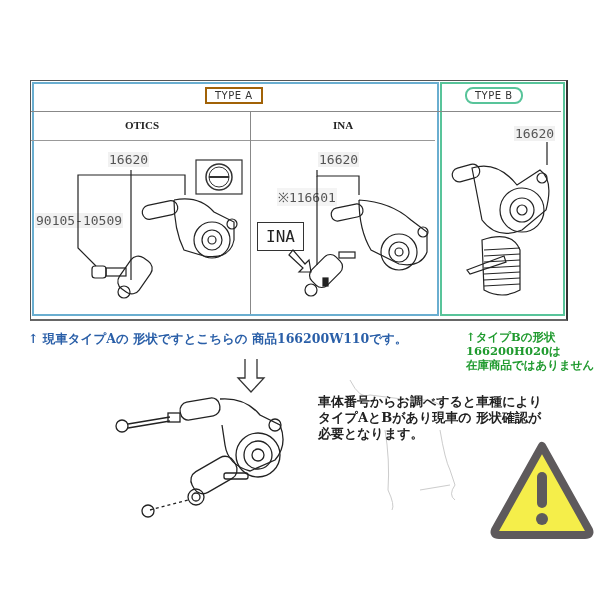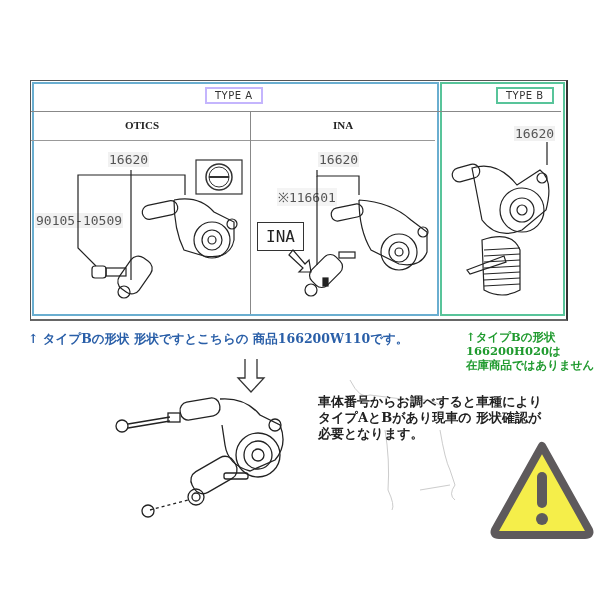--- a/index.html
+++ b/index.html
@@ -1,41 +1,41 @@
 <!DOCTYPE html>
 <html><head>
 <meta charset="utf-8">
 <style>
   html, body { margin:0; padding:0; background:#fff; }
   body { width:600px; height:600px; position:relative; overflow:hidden; font-family:"DejaVu Sans", sans-serif; }
   .abs { position:absolute; }
   .outer-frame { left:30px; top:80px; width:535px; height:238px; border:1px solid #555; border-right:2px solid #333; border-bottom:2px solid #666; }
   .frame-a { left:32px; top:82px; width:403px; height:230px; border:2px solid #6aaed0; }
   .frame-b { left:440px; top:82px; width:121px; height:230px; border:2px solid #58c49a; }
-  .type-label { border:2px solid #c4b5fd; background:#fff; font-size:10px; color:#333; padding:1px 8px; letter-spacing:0.5px; }
+  .type-label { border:2px solid #a16207; background:#fff; font-size:10px; color:#333; padding:1px 8px; letter-spacing:0.5px; }
   .type-label.b { border-color:#58c49a; }
   .hline { height:1px; background:#888; }
   .vline { width:1px; background:#888; }
   .col-head { font-family:Liberation Serif, serif; font-size:11px; font-weight:bold; color:#222; text-align:center; }
   .partno { font-family:"DejaVu Sans Mono", monospace; font-weight:normal; font-size:13px; color:#555; background:#f1f1f1; padding:0 1px; }
   .ina-box { font-family:"DejaVu Sans Mono", monospace; font-size:16px; color:#222; border:1px solid #333; padding:4px 8px; background:#fff; }
   .blue-note { font-size:12.5px; font-weight:bold; color:#2a5fa8; font-family:"DejaVu Serif", serif; white-space:nowrap; }
   .green-note { font-size:11.5px; font-weight:bold; color:#1f9a2e; font-family:"DejaVu Serif", serif; line-height:14px; }
   .black-note { font-size:13px; font-weight:bold; color:#222; font-family:"DejaVu Serif", serif; line-height:16px; width:300px; }
   svg { overflow:visible; }
 </style>
 </head>
 <body>
 
 <div class="abs outer-frame"></div>
 <div class="abs frame-a"></div>
 <div class="abs frame-b"></div>
 
 <div class="abs type-label" style="left:205px; top:87px;">TYPE A</div>
-<div class="abs type-label b" style="left:496px; top:87px;">TYPE B</div>
+<div class="abs type-label b" style="left:465px; top:87px;border-radius:8px;">TYPE B</div>
 
 <div class="abs hline" style="left:31px; top:111px; width:530px;"></div>
 <div class="abs hline" style="left:31px; top:140px; width:404px; background:#999;"></div>
 <div class="abs vline" style="left:250px; top:111px; height:203px;"></div>
 
 <div class="abs col-head" style="left:34px; top:119px; width:216px;">OTICS</div>
 <div class="abs col-head" style="left:251px; top:119px; width:184px;">INA</div>
 
 <div class="abs partno" style="left:108px; top:152px;">16620</div>
 <div class="abs partno" style="left:35px; top:201px;margin-top:12px;">90105-10509</div>
@@ -106,21 +106,21 @@
         <line x1="42" y1="116" x2="78" y2="114"></line>
       <line x1="42" y1="122" x2="78" y2="120"></line>
         <line x1="42" y1="128" x2="78" y2="126"></line>
       <line x1="42" y1="134" x2="78" y2="132"></line>
         <line x1="42" y1="140" x2="78" y2="138"></line>
       <line x1="42" y1="146" x2="78" y2="144"></line>
     </g>
   </g>
 </svg>
 
-<div class="abs blue-note" style="left:28px; top:331px;">↑ タイプBの形状 形状ですとこちらの 商品166200W110です。</div>
+<div class="abs blue-note" style="left:28px; top:331px;">↑ 現車タイプAの 形状ですとこちらの 商品166200W110です。</div>
 <div class="abs green-note" style="left:466px; top:330px;">
   <div>↑タイプBの形状</div>
   <div>166200H020は</div>
   <div>在庫商品ではありません</div>
 </div>
 
 <svg class="abs" style="left:236px; top:358px;" width="30" height="36">
   <path d="M9,1 L9,20 L2,20 L15,34 L28,20 L21,20 L21,1" fill="#fff" stroke="#333" stroke-width="1.3"></path>
 </svg>
 

